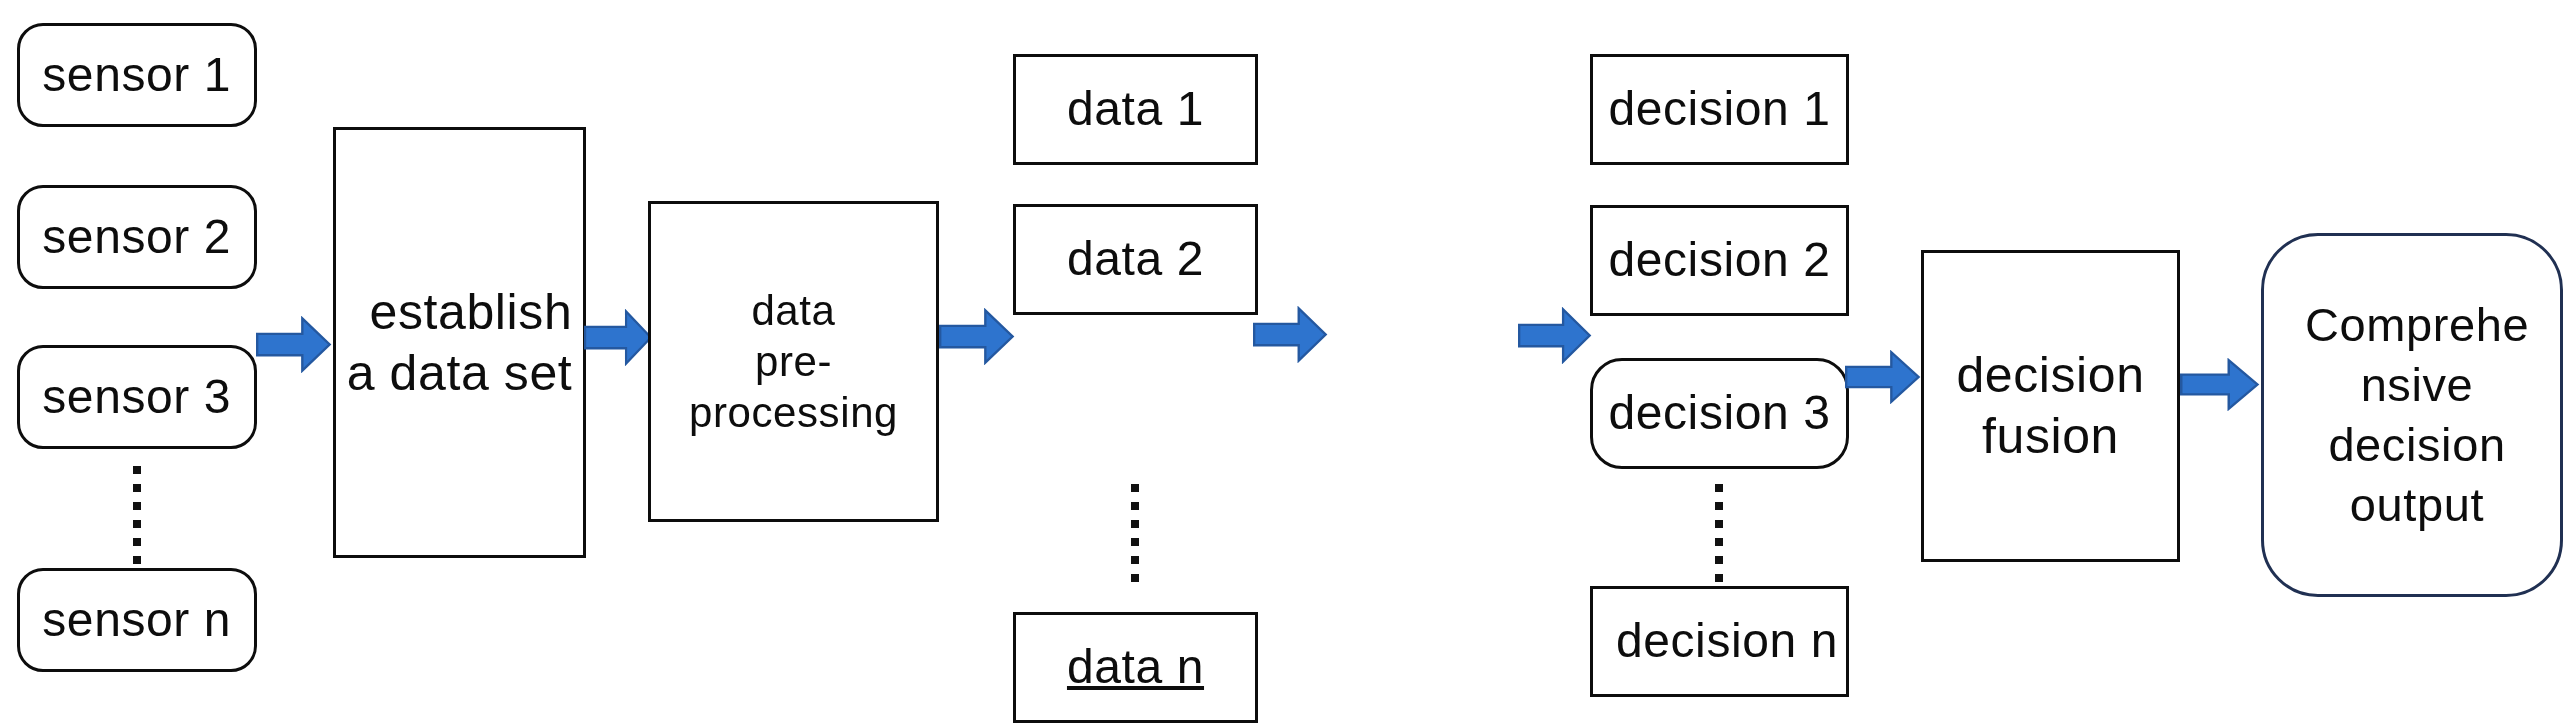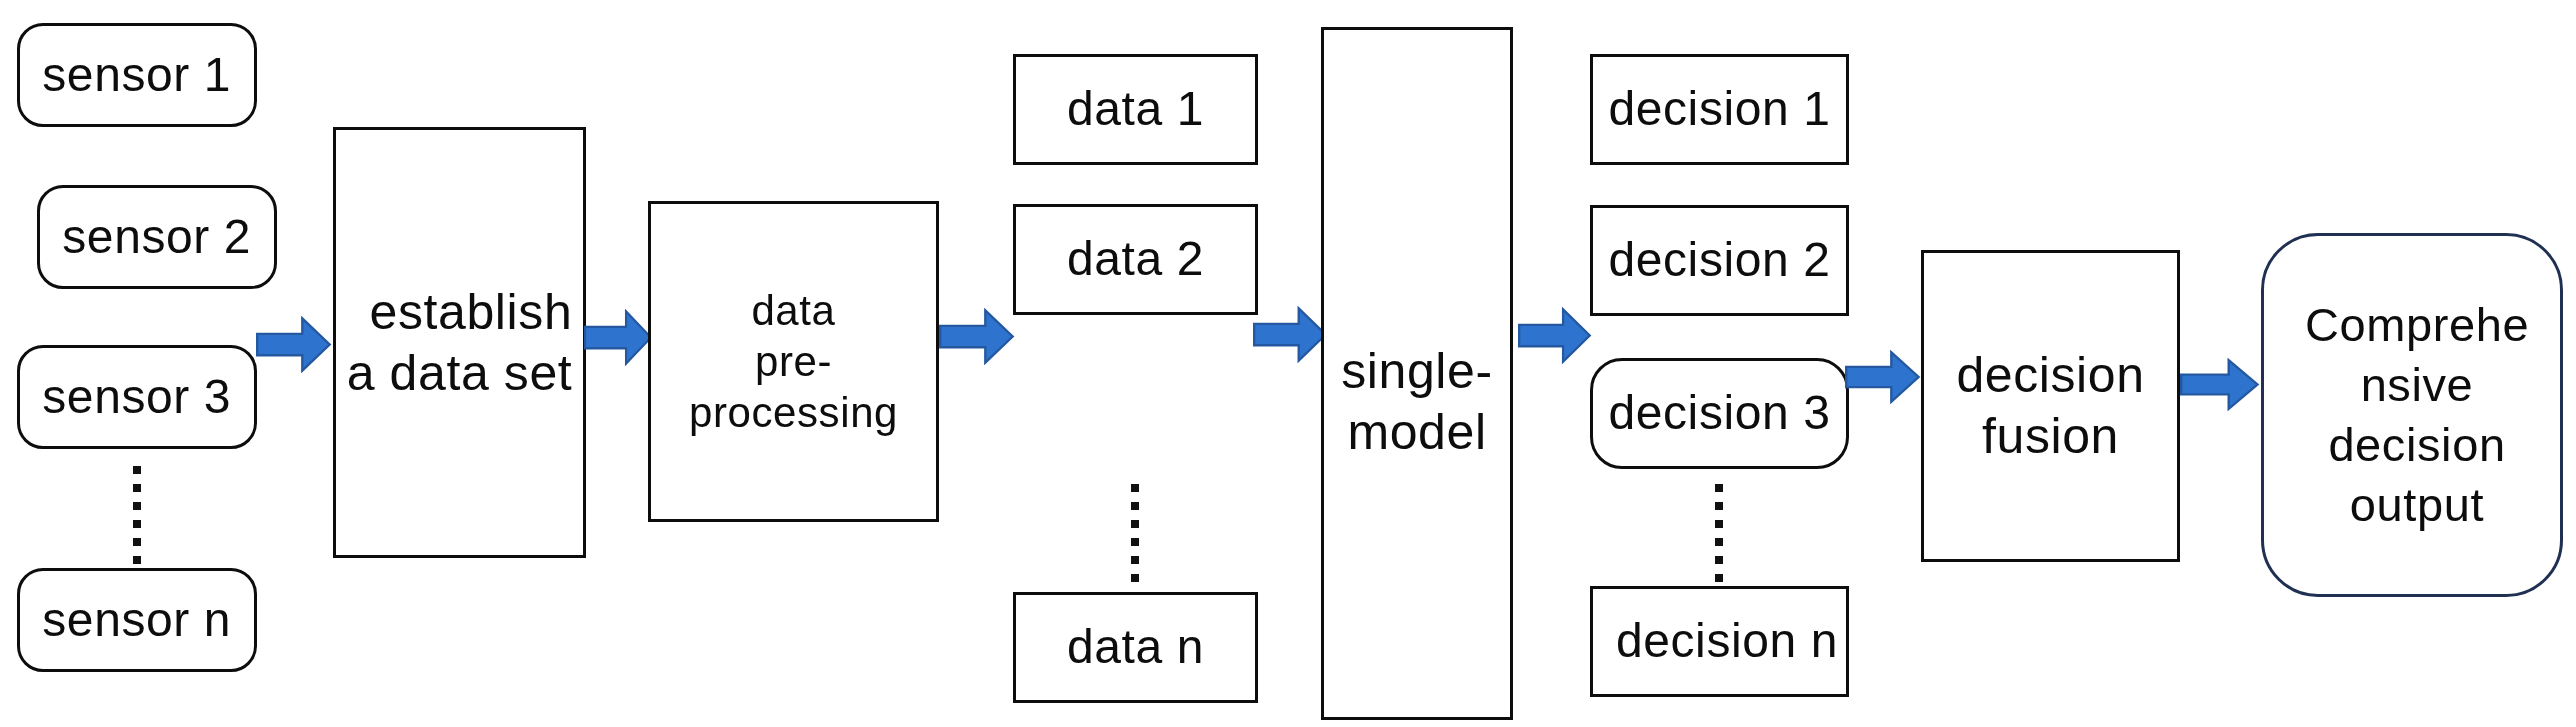--- a/index.html
+++ b/index.html
@@ -29,21 +29,21 @@
     font-size: 48px;
     line-height: 1.22;
     letter-spacing: 0.6px;
   }
   .rounded {
     border-radius: 26px;
   }
   
   .sensor { left: 16.7px; width: 240px; height: 104px; text-align: center; }
   #sensor-1 { top: 23px; }
-  #sensor-2 { top: 185px; margin-left: 20px; }
+  #sensor-2 { top: 185px; }
   #sensor-3 { top: 345px; }
   #sensor-n { top: 568px; }
 
   
   #establish { left: 333px; top: 127px; width: 253px; height: 431px; font-size: 50px; text-align: right; }
   #preprocess { left: 648px; top: 201px; width: 291px; height: 321px; font-size: 42px; }
   #single-model { left: 1321px; top: 27px; width: 192px; height: 693px; font-size: 50px; padding-top: 57px; }
   #fusion { left: 1921px; top: 250px; width: 259px; height: 312px; font-size: 50px; }
   #output {
     left: 2261px; top: 233px; width: 302px; height: 364px;
@@ -52,21 +52,21 @@
     font-size: 47px;
     line-height: 1.28;
     padding-left: 10px;
   }
 
   
   .databox { left: 1013px; width: 245px; height: 111px; }
   #data-1 { top: 54px; }
   #data-2 { top: 204px; }
   #data-3 { top: 357px; }
-  #data-n { top: 592px; }
+  #data-n { top: 612px; text-decoration: underline; }
 
   
   .decbox { left: 1590px; width: 259px; height: 111px; }
   #decision-1 { top: 54px; }
   #decision-2 { top: 205px; }
   #decision-3 { top: 358px; border-radius: 32px; }
   #decision-n { top: 586px; padding-left: 15px; }
 
   
   .vdots {
@@ -148,22 +148,20 @@
       <i></i>
       <i></i>
       <i></i>
     </div>
   <div class="node databox" id="data-n">data n</div>
 
   <svg class="arrow" id="arrow-4" viewBox="0 0 128 96" preserveAspectRatio="none">
     <polygon points="2,30 78,30 78,4 124,48 78,92 78,66 2,66"></polygon>
   </svg>
 
-  <div class="node" id="single-model">single-
-model</div>
 
   <svg class="arrow" id="arrow-5" viewBox="0 0 128 96" preserveAspectRatio="none">
     <polygon points="2,30 78,30 78,4 124,48 78,92 78,66 2,66"></polygon>
   </svg>
 
   <div class="node decbox" id="decision-1">decision 1</div>
   <div class="node decbox" id="decision-2">decision 2</div>
   <div class="node decbox" id="decision-3">decision 3</div>
   <div class="vdots" id="dots-decisions">
       <i></i>

